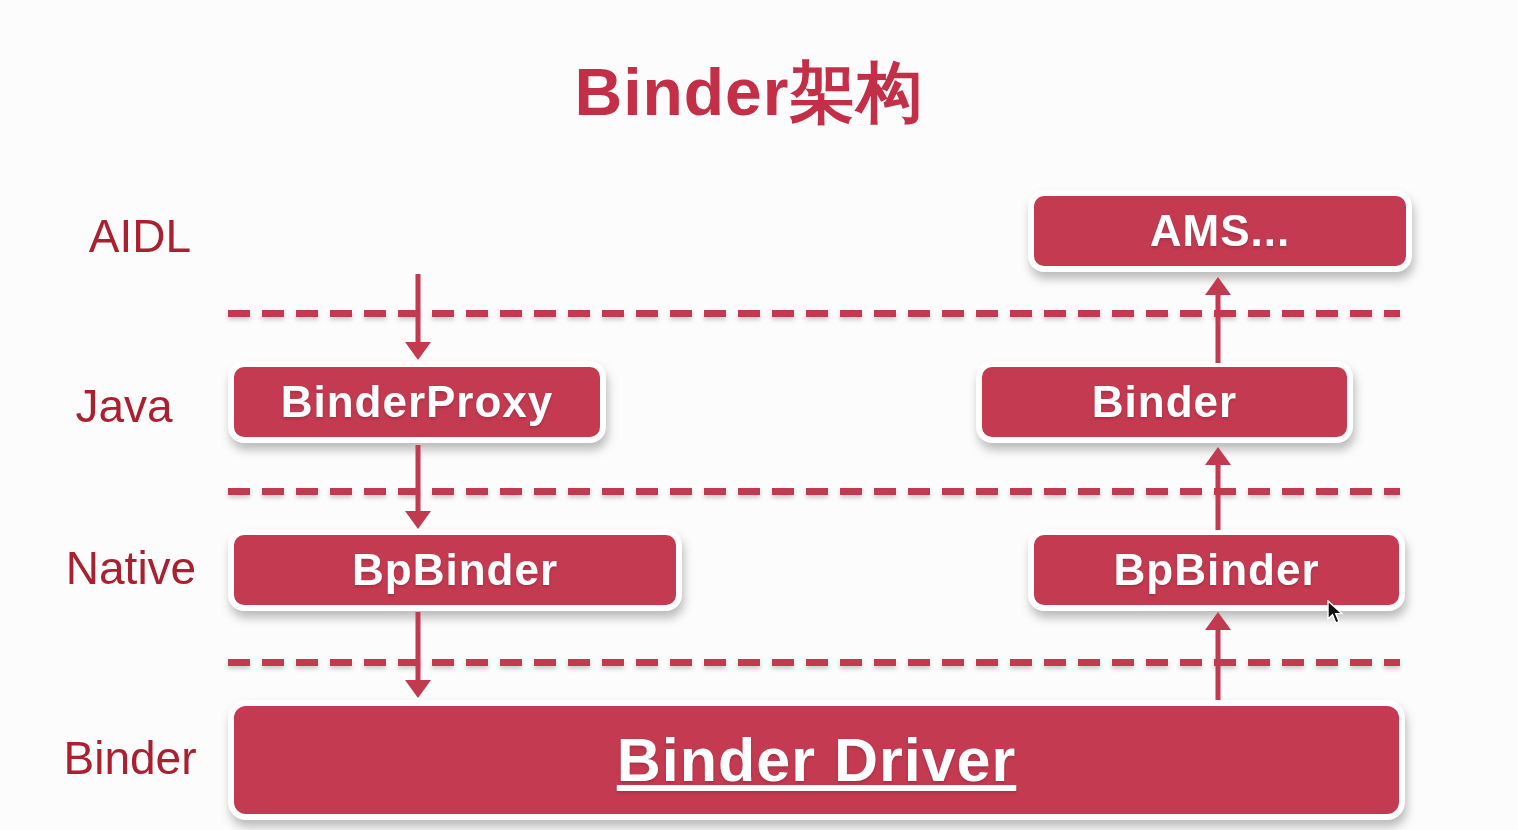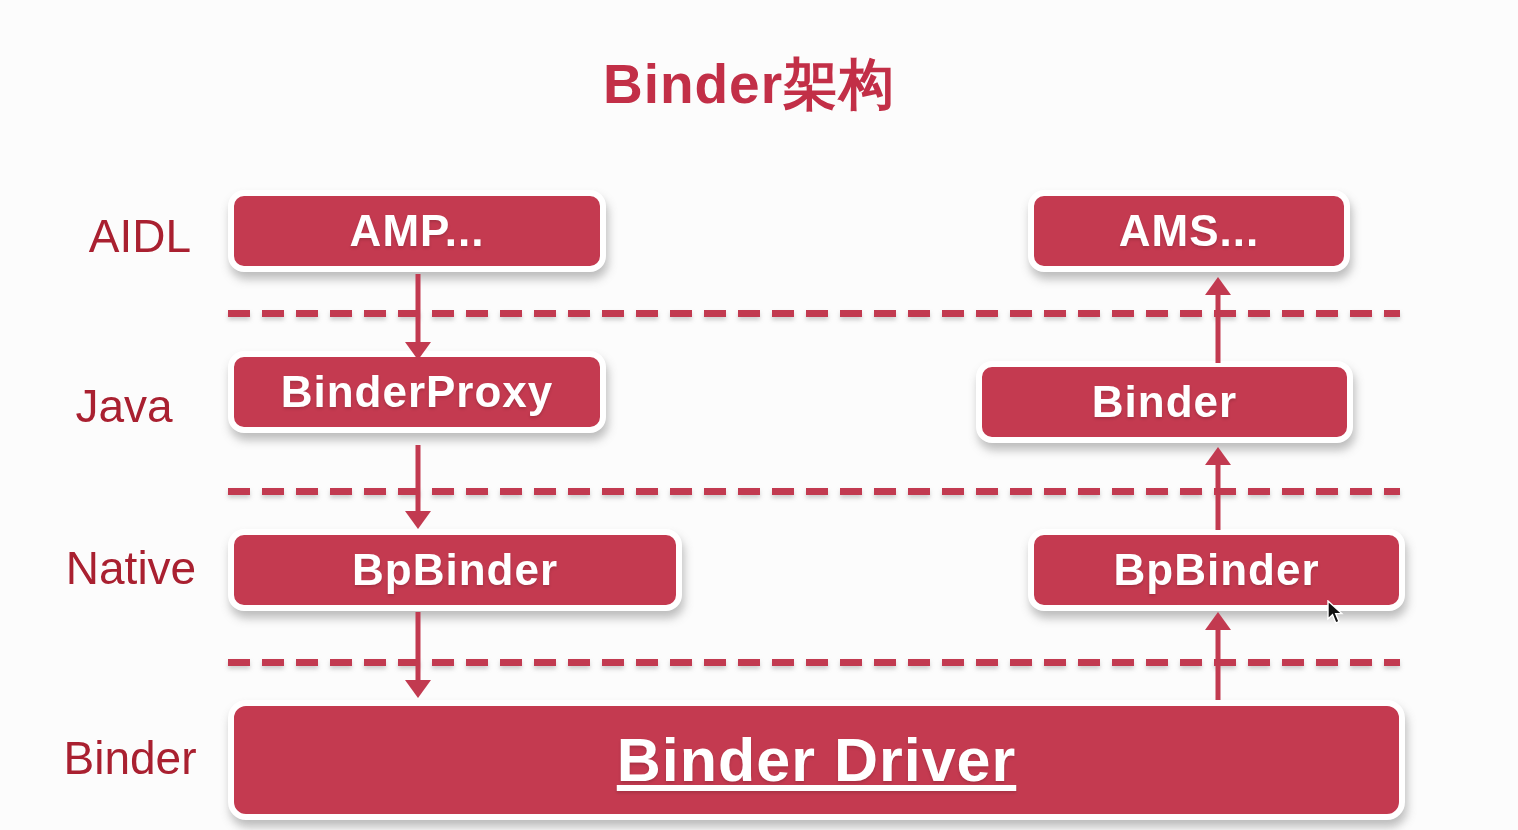--- a/index.html
+++ b/index.html
@@ -21,21 +21,21 @@
     position: relative;
     width: 1518px;
     height: 830px;
     background: var(--background);
     overflow: hidden;
   }
   .title {
     position: absolute;
     left: 0; right: 20px; top: 48px;
     text-align: center;
-    font-size: 55px;
+    font-size: 66px;
     font-weight: 800;
     letter-spacing: 1px;
     color: var(--title-text);
   }
   .layer-label {
     position: absolute;
     transform: translate(-50%, -50%);
     font-size: 46px;
     font-weight: 400;
     color: var(--layer-label-text);
@@ -102,24 +102,23 @@
 
 <div class="canvas">
 
   <div class="title">Binder架构</div>
 
   <div class="layer-label" style="left:140px; top:236px;">AIDL</div>
   <div class="layer-label" style="left:124px; top:406px;">Java</div>
   <div class="layer-label" style="left:131px; top:568px;">Native</div>
   <div class="layer-label" style="left:130px; top:758px;">Binder</div>
 
-  <div class="node" style="left:228px; top:190px; width:378px; height:82px;">AMP...</div>
-  <div class="node" style="left:1028px; top:190px; width:322px; height:82px;">AMS...</div>
+  <div class="node" style="left:1028px; top:190px; width:384px; height:82px;">AMS...</div>
 
-  <div class="node" style="left:228px; top:351px; width:378px; height:82px;">BinderProxy</div>
+  <div class="node" style="left:228px; top:361px; width:378px; height:82px;">BinderProxy</div>
   <div class="node" style="left:976px; top:361px; width:377px; height:82px;">Binder</div>
 
   <div class="node" style="left:228px; top:529px; width:454px; height:82px;">BpBinder</div>
   <div class="node" style="left:1028px; top:529px; width:377px; height:82px;">BpBinder</div>
 
   <div class="node kernel" style="left:228px; top:700px; width:1177px; height:120px;">Binder Driver</div>
 
   <div class="dashed-line" style="top:310px;"></div>
   <div class="dashed-line" style="top:488px;"></div>
   <div class="dashed-line" style="top:659px;"></div>

